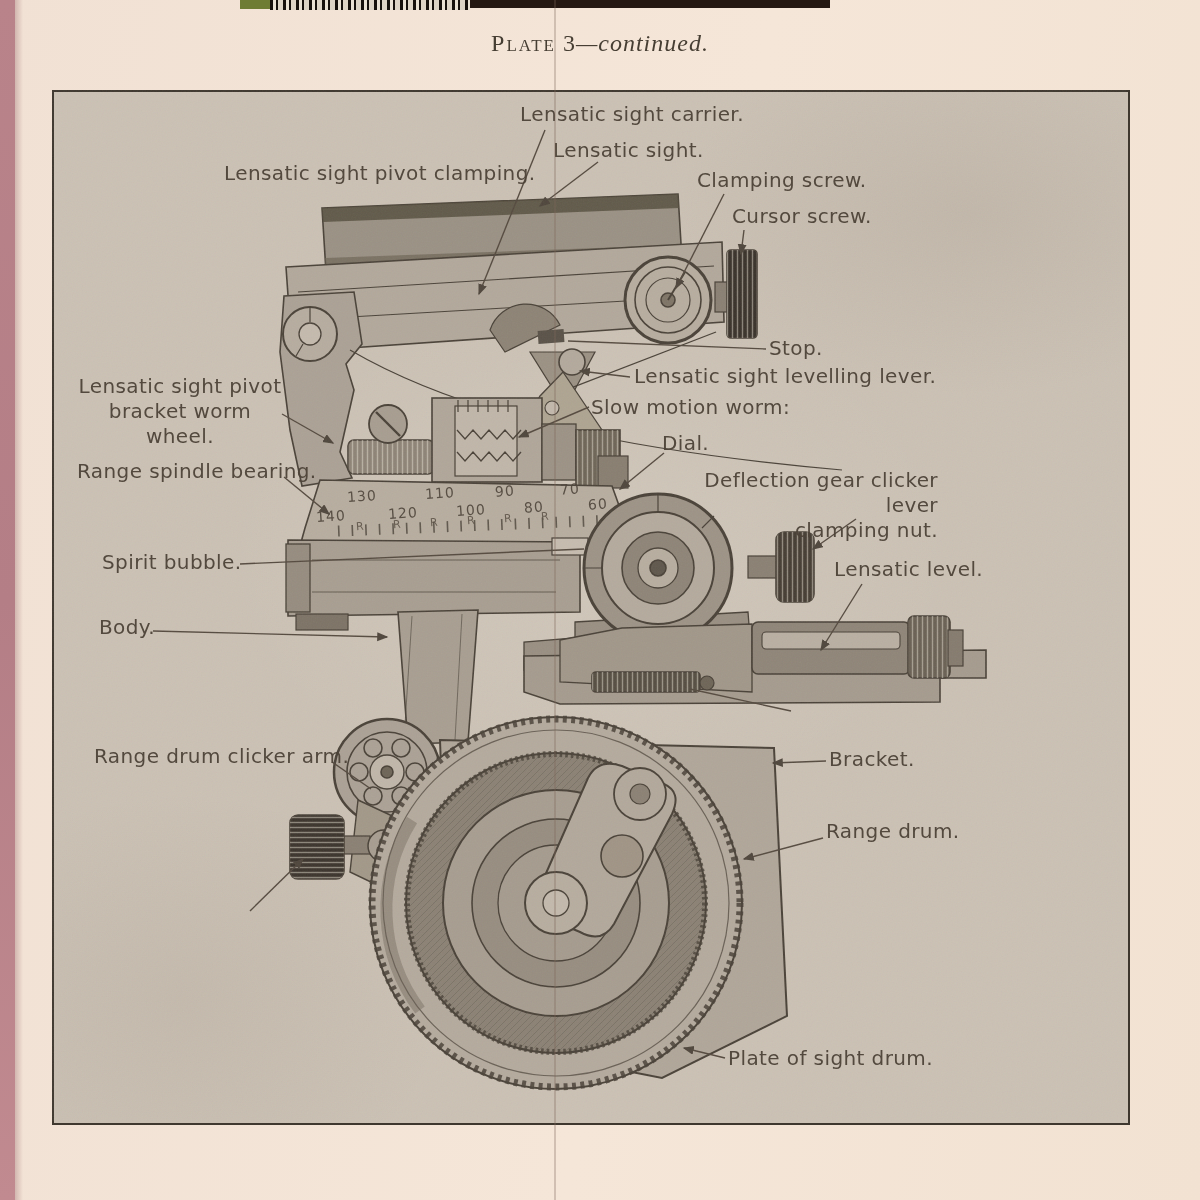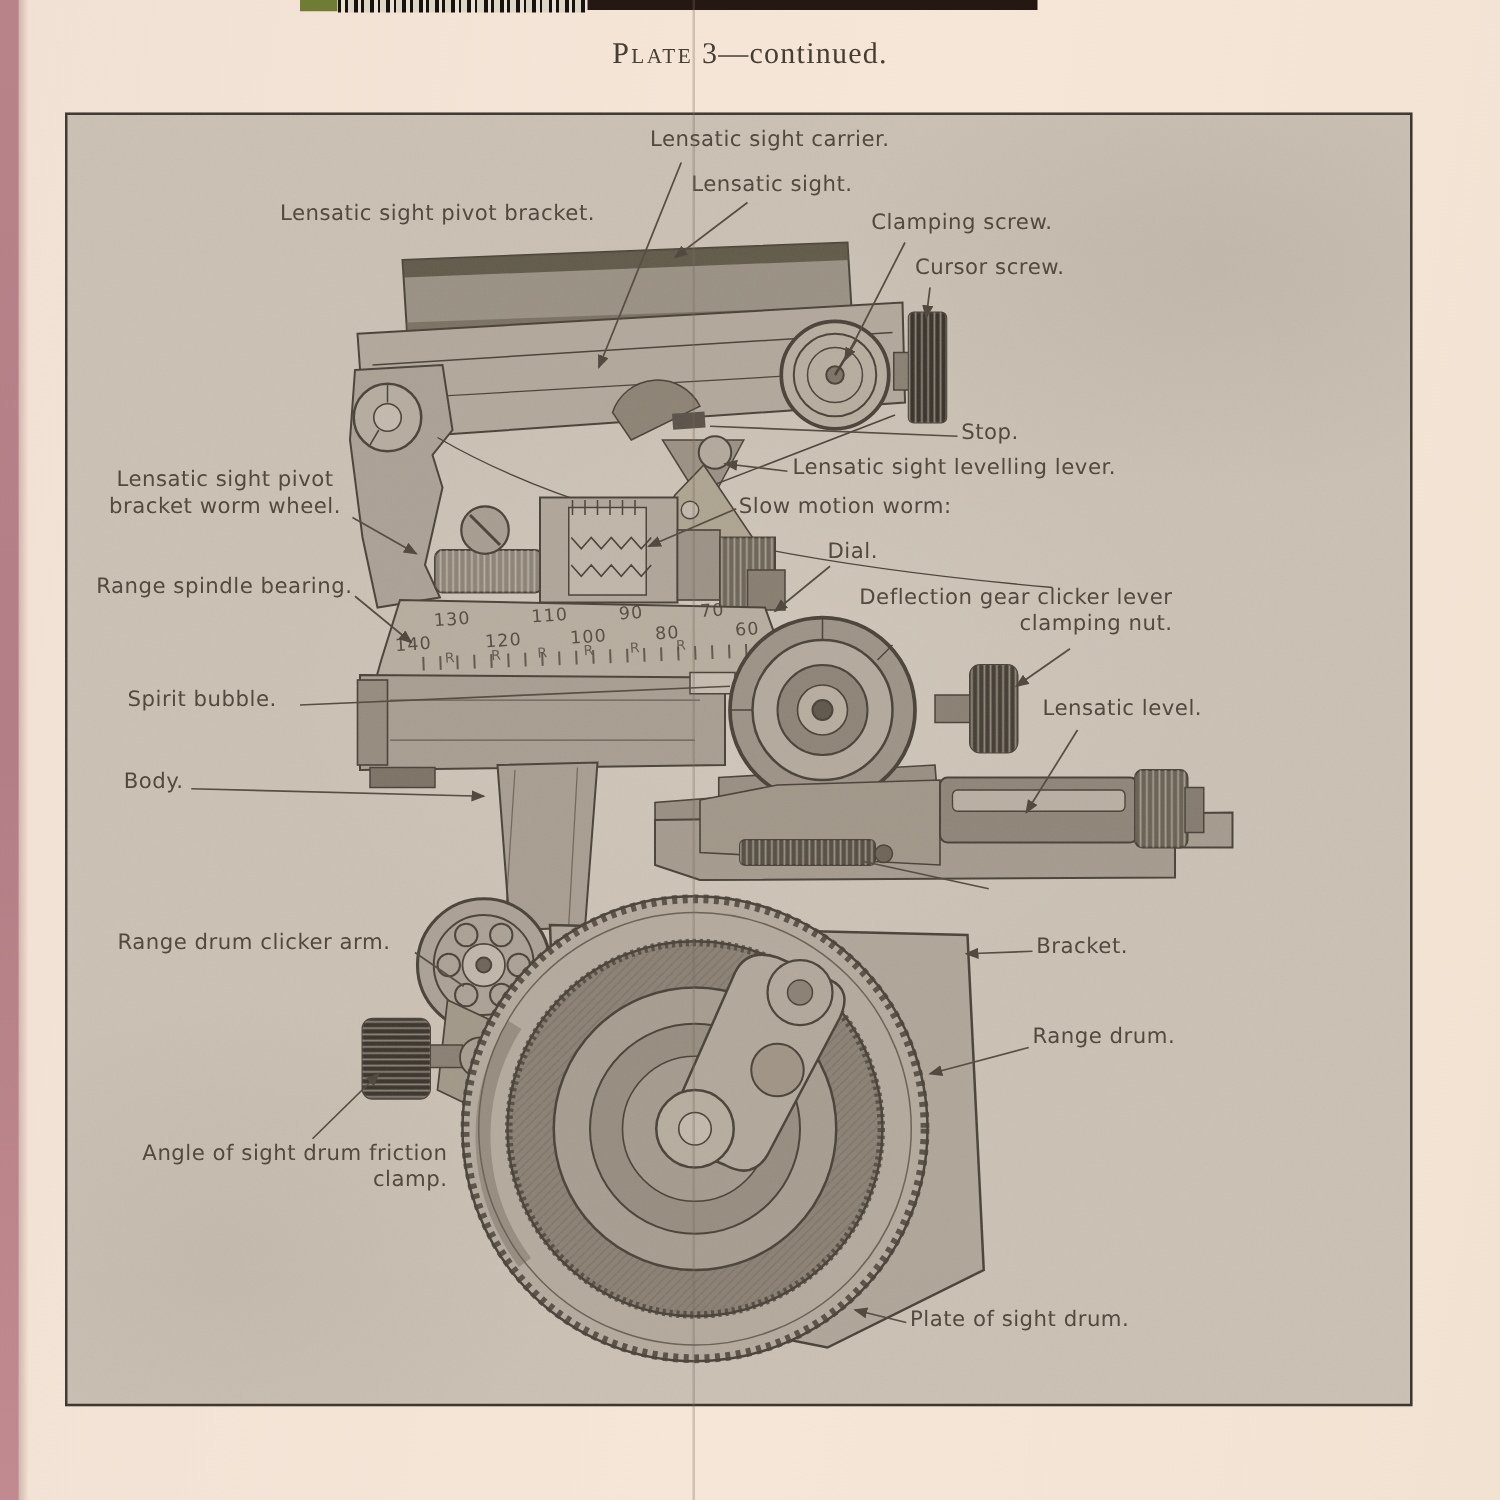--- a/index.html
+++ b/index.html
@@ -21,27 +21,27 @@
   .stains{position:absolute;left:52px;top:90px;width:1078px;height:1035px;z-index:5;pointer-events:none;
           background:
             radial-gradient(420px 260px at 85% 12%,rgba(110,95,80,.10),rgba(0,0,0,0) 70%),
             radial-gradient(380px 300px at 12% 88%,rgba(110,95,80,.08),rgba(0,0,0,0) 70%),
             radial-gradient(500px 350px at 50% 45%,rgba(255,250,240,.10),rgba(0,0,0,0) 75%);}
   
   .title{position:absolute;left:0;top:30px;width:1200px;text-align:center;
          font-family:"Liberation Serif","DejaVu Serif",serif;font-size:24px;color:#463e33;
          letter-spacing:1px;z-index:20;}
   .title .sc{font-variant:small-caps;letter-spacing:2px;margin-top:35px;}
-  .title .it{}
+  .title .it{font-style:italic;}
   
   .plate{position:absolute;left:52px;top:90px;width:1074px;height:1031px;
          border:2px solid #3e372e;background:#cbc1b4;z-index:1;}
   .plate-svg{position:absolute;left:52px;top:90px;z-index:10;}
   
-  .lbl{position:absolute;z-index:20;font-size:17px;line-height:1.25;color:#4d4338;
+  .lbl{position:absolute;z-index:20;font-size:20px;line-height:1.25;color:#4d4338;
        letter-spacing:.4px;white-space:pre-line;opacity:.95;}
   .scale-num{position:absolute;z-index:20;font-size:14px;color:#4f463c;
              transform:rotate(-4deg);letter-spacing:1px;opacity:.9;}
   .scale-r{position:absolute;z-index:20;font-size:11px;color:#5a5045;
            transform:rotate(-4deg);opacity:.85;}
 </style>
 </head>
 <body>
 
 <div class="page">
@@ -256,38 +256,36 @@
       <path d="M725,1058 L684,1048" marker-end="url(#arr)"></path>
     </g>
 
     <rect x="54" y="92" width="1070" height="1027" filter="url(#grain)" opacity="0.07"></rect>
   </svg>
 
   <div class="lbl" style="left:520px;top:102px;">Lensatic sight carrier.</div>
   <div class="lbl" style="left:553px;top:138px;">Lensatic sight.</div>
   <div class="lbl" style="left:697px;top:168px;">Clamping screw.</div>
   <div class="lbl" style="left:732px;top:204px;text-align:center;">Cursor screw.</div>
-  <div class="lbl" style="left:224px;top:161px;">Lensatic sight pivot bracket.</div>
+  <div class="lbl" style="left:224px;top:161px;">Lensatic sight pivot clamping.</div>
   <div class="lbl" style="left:769px;top:336px;">Stop.</div>
   <div class="lbl" style="left:634px;top:364px;">Lensatic sight levelling lever.</div>
   <div class="lbl" style="left:591px;top:395px;">Slow motion worm:</div>
   <div class="lbl" style="left:662px;top:431px;">Dial.</div>
   <div class="lbl" style="left:74px;top:374px;width:212px;text-align:center;">Lensatic sight pivot
 bracket worm wheel.</div>
   <div class="lbl" style="left:77px;top:459px;">Range spindle bearing.</div>
   <div class="lbl" style="left:102px;top:550px;">Spirit bubble.</div>
   <div class="lbl" style="left:99px;top:615px;">Body.</div>
   <div class="lbl" style="left:676px;top:468px;width:262px;text-align:right;">Deflection gear clicker lever
 clamping nut.</div>
   <div class="lbl" style="left:834px;top:557px;">Lensatic level.</div>
   <div class="lbl" style="left:94px;top:744px;">Range drum clicker arm.</div>
   <div class="lbl" style="left:829px;top:747px;">Bracket.</div>
   <div class="lbl" style="left:826px;top:819px;">Range drum.</div>
-  <div class="lbl" style="left:70px;top:913px;width:288px;text-align:right;">Angle of sight drum friction
-clamp.</div>
   <div class="lbl" style="left:728px;top:1046px;">Plate of sight drum.</div>
 
   <span class="scale-num" style="left:347px;top:488px;">130</span>
   <span class="scale-num" style="left:425px;top:485px;">110</span>
   <span class="scale-num" style="left:495px;top:483px;">90</span>
   <span class="scale-num" style="left:560px;top:481px;">70</span>
   <span class="scale-num" style="left:316px;top:508px;">140</span>
   <span class="scale-num" style="left:388px;top:505px;">120</span>
   <span class="scale-num" style="left:456px;top:502px;">100</span>
   <span class="scale-num" style="left:524px;top:499px;">80</span>

